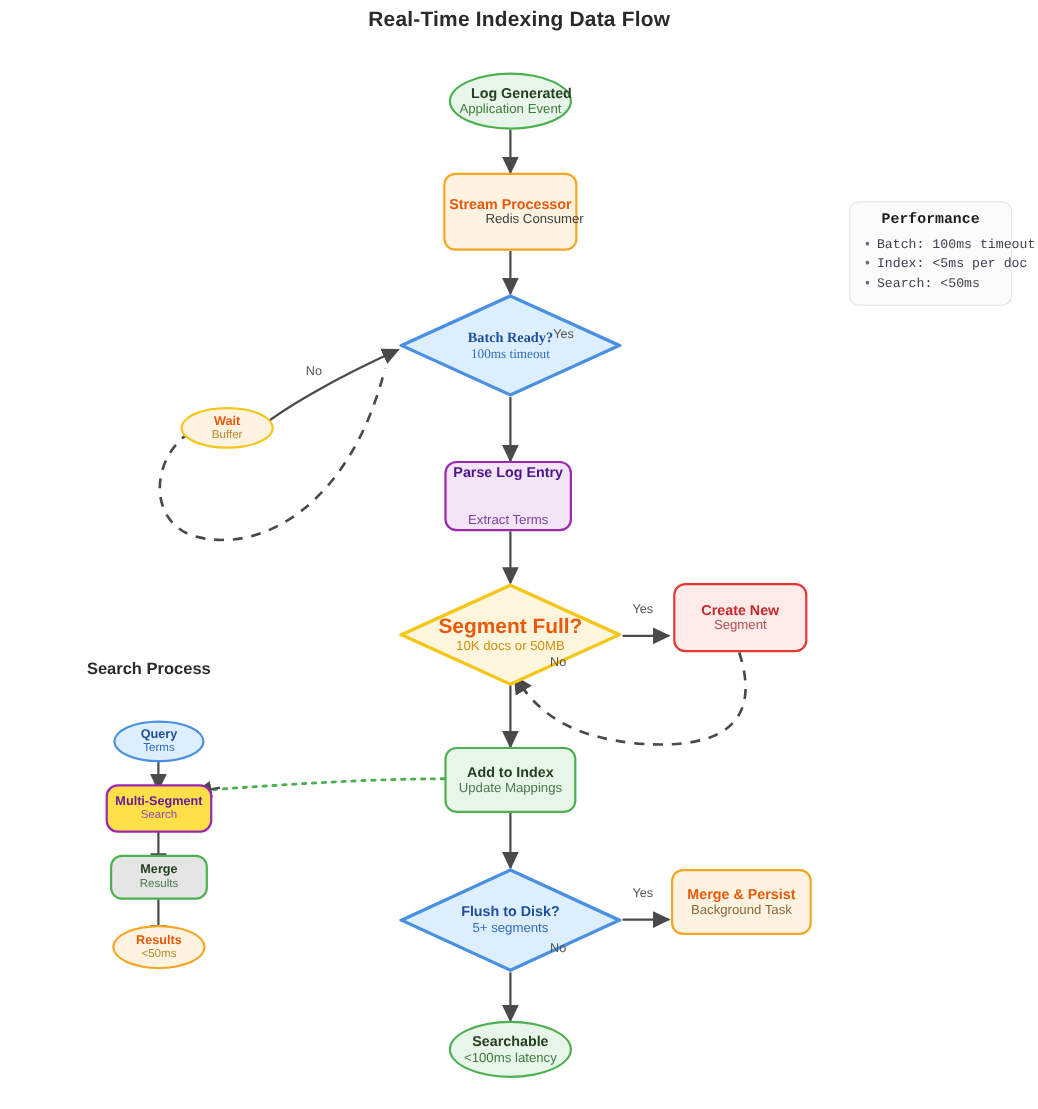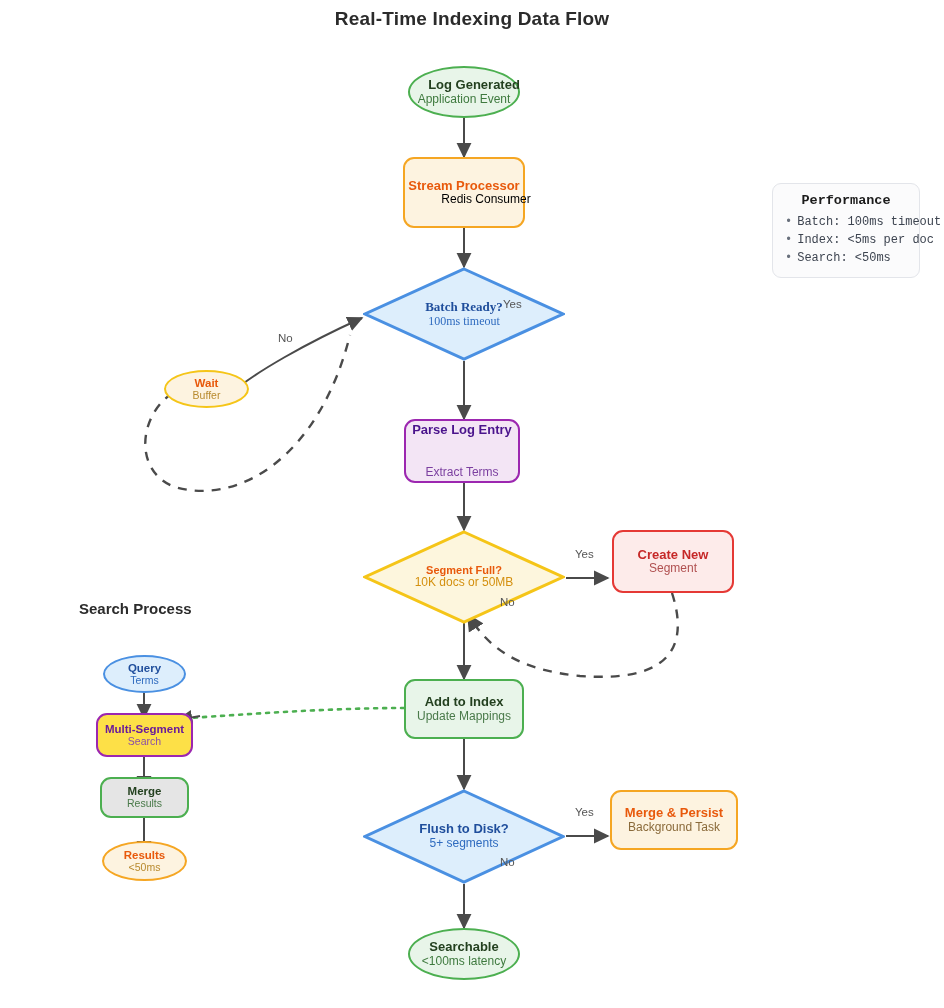--- a/index.html
+++ b/index.html
@@ -77,21 +77,21 @@
     <path d="M 200,716 L 178,720" fill="none" stroke="#4a4a4a" stroke-width="2" marker-end="url(#ah)"></path>
   </svg>
 
   <div class="node ellipse" style="left:408px;top:66px;width:112px;height:52px;background:#e8f5e9;border:2.5px solid #4caf50;">
     <div class="t1" style="font-size:13px;color:#23401f;margin-left:20px;">Log Generated</div>
     <div class="t2" style="font-size:12px;color:#3f7a3f;">Application Event</div>
   </div>
 
   <div class="node rrect" style="left:403px;top:157px;width:122px;height:71px;background:#fdf3e0;border:2.5px solid #f5a623;">
     <div class="t1" style="font-size:13px;color:#e8590c;">Stream Processor</div>
-    <div class="t2" style="font-size:12px;color:#000000;margin-left:44px;">Redis Consumer</div>
+    <div class="t2" style="font-size:12px;color:#404040;margin-left:44px;">Redis Consumer</div>
   </div>
 
   <div class="diamond" style="left:363px;top:267px;width:202px;height:94px;font-family:Liberation Serif, serif;">
     <svg class="dshape" viewBox="0 0 202 94" preserveAspectRatio="none">
       <polygon points="101,2 200,47 101,92 2,47" fill="#ddeefc" stroke="#4a90e2" stroke-width="3"></polygon>
     </svg>
     <div class="dtext">
       <div class="t1" style="font-size:13px;font-weight:bold;color:#1f4e9c;">Batch Ready?</div>
       <div class="t2" style="font-size:12px;color:#2f6bbf;">100ms timeout</div>
     </div>
@@ -105,21 +105,21 @@
   <div class="node rrect" style="left:404px;top:419px;width:116px;height:64px;background:#f3e5f5;border:2.5px solid #9c27b0;">
     <div class="t1" style="font-size:13px;color:#4a148c;">Parse Log Entry</div>
     <div class="t2" style="font-size:12px;color:#7b3fa0;margin-top:28px;">Extract Terms</div>
   </div>
 
   <div class="diamond" style="left:363px;top:530px;width:202px;height:94px;">
     <svg class="dshape" viewBox="0 0 202 94" preserveAspectRatio="none">
       <polygon points="101,2 200,47 101,92 2,47" fill="#fdf6dd" stroke="#f5c518" stroke-width="3"></polygon>
     </svg>
     <div class="dtext">
-      <div class="t1" style="font-size:11px;font-weight:bold;color:#e8590c;">Segment Full?</div>
+      <div class="t1" style="font-size:19px;font-weight:bold;color:#e8590c;">Segment Full?</div>
       <div class="t2" style="font-size:12px;color:#d4900f;">10K docs or 50MB</div>
     </div>
   </div>
 
   <div class="node rrect" style="left:612px;top:530px;width:122px;height:63px;background:#fdebea;border:2.5px solid #e53935;">
     <div class="t1" style="font-size:13px;color:#c62828;">Create New</div>
     <div class="t2" style="font-size:12px;color:#b05050;">Segment</div>
   </div>
 
   <div class="node rrect" style="left:404px;top:679px;width:120px;height:60px;background:#e8f5e9;border:2.5px solid #4caf50;">

